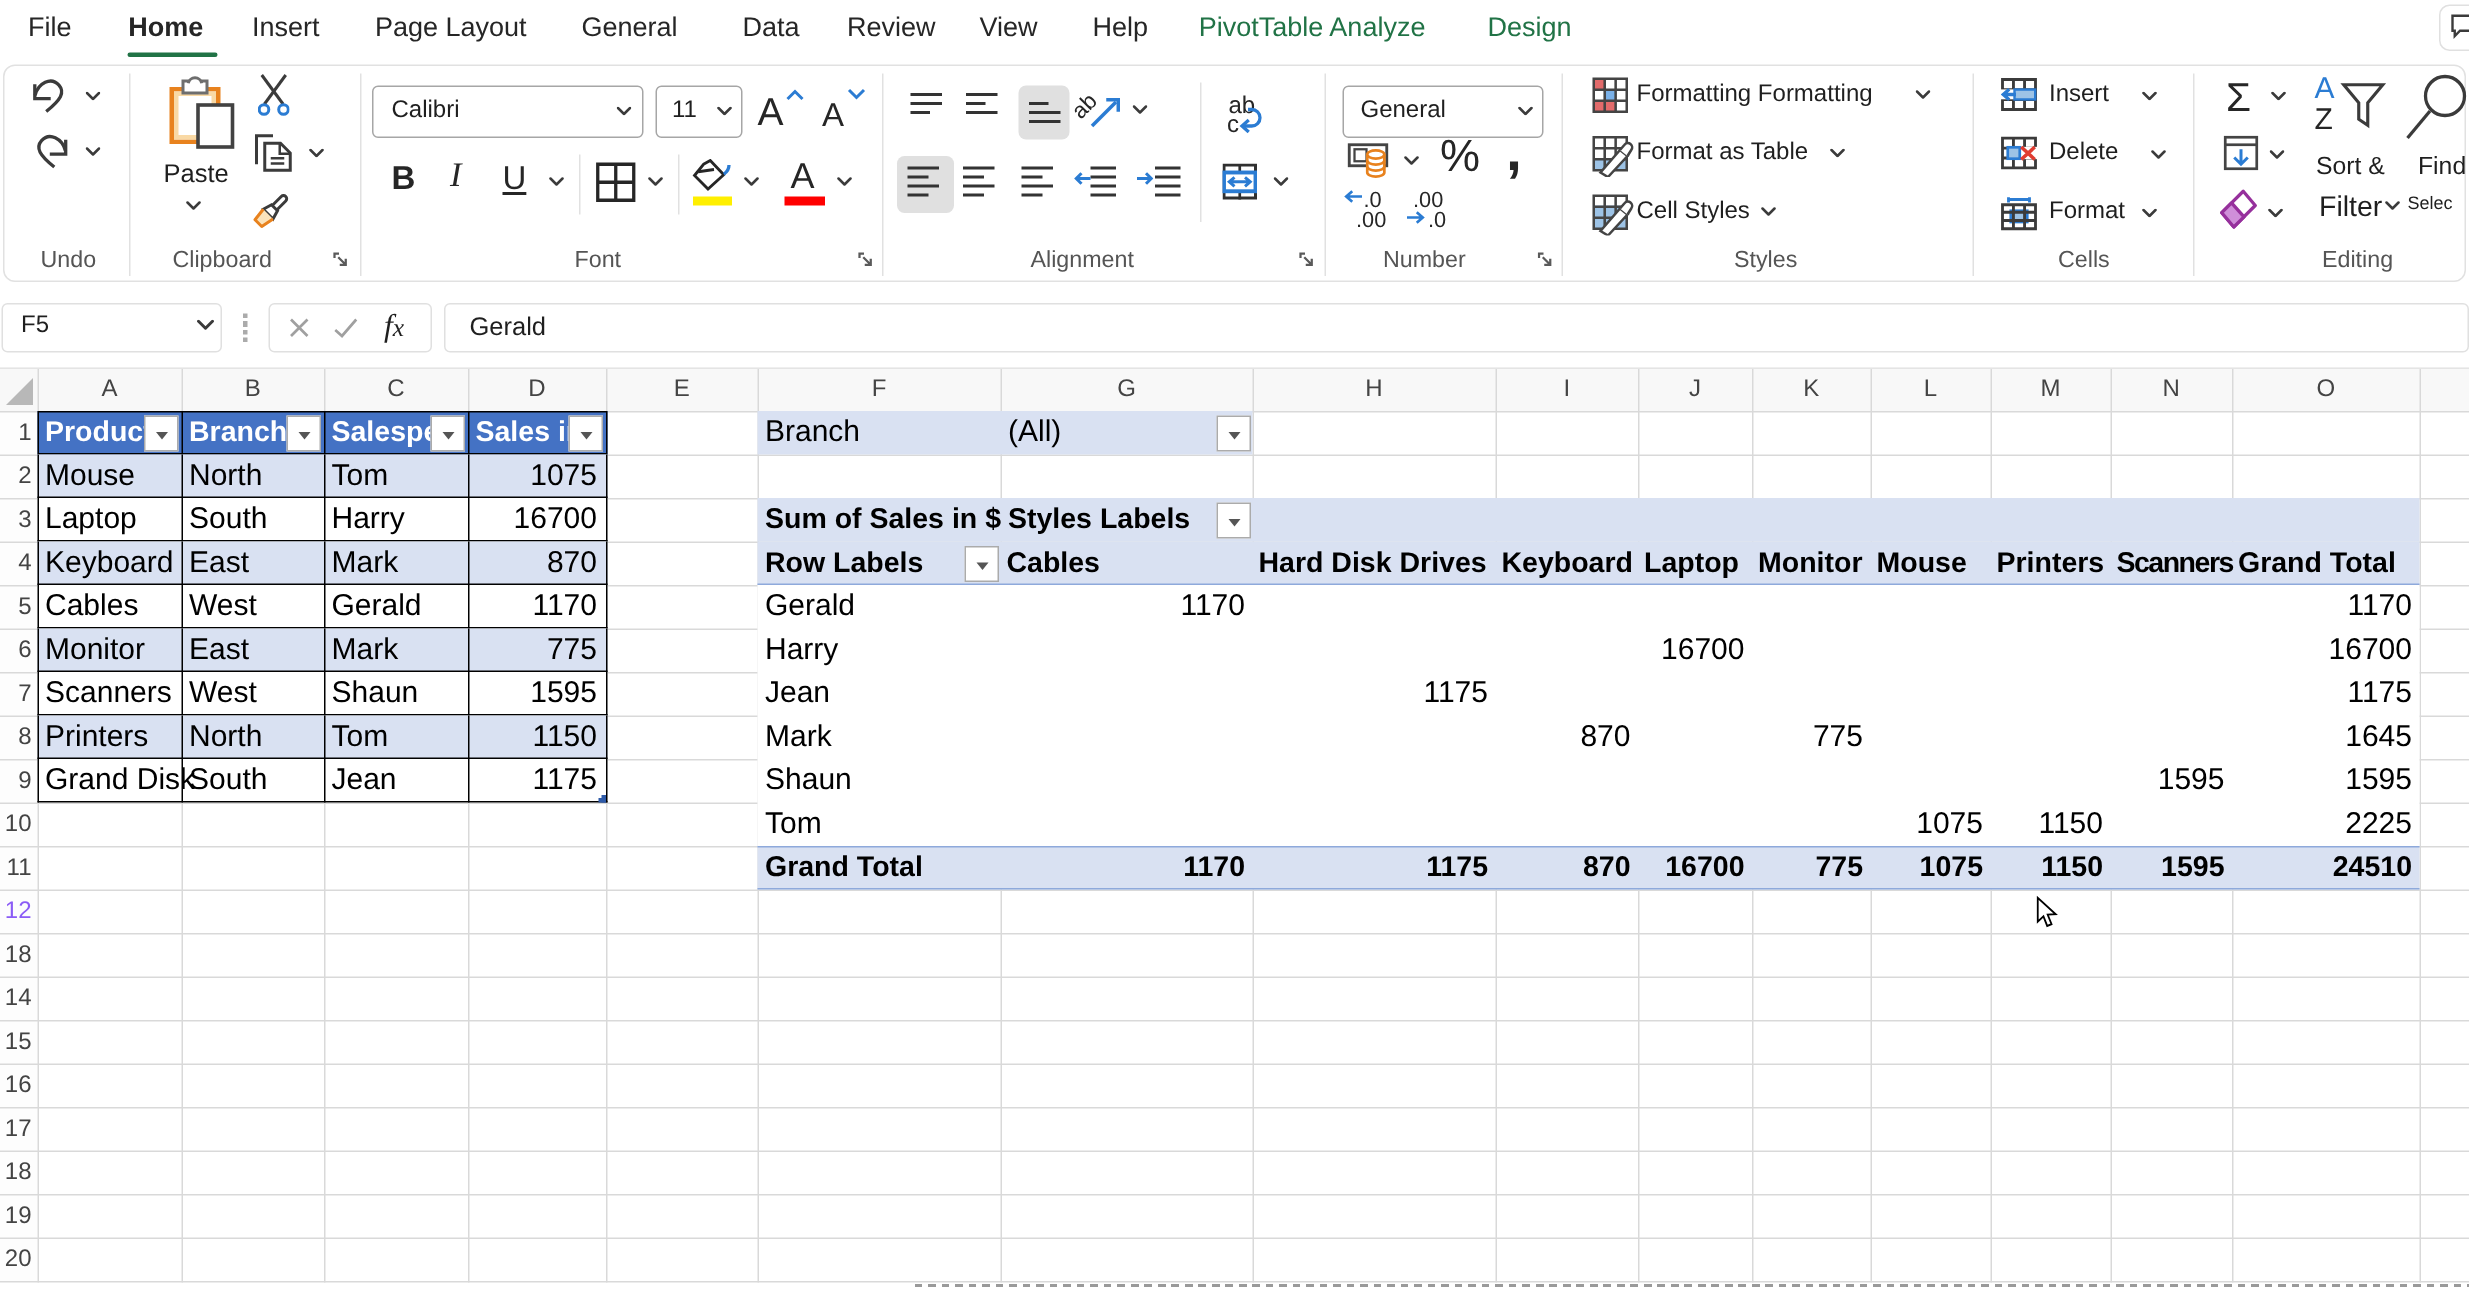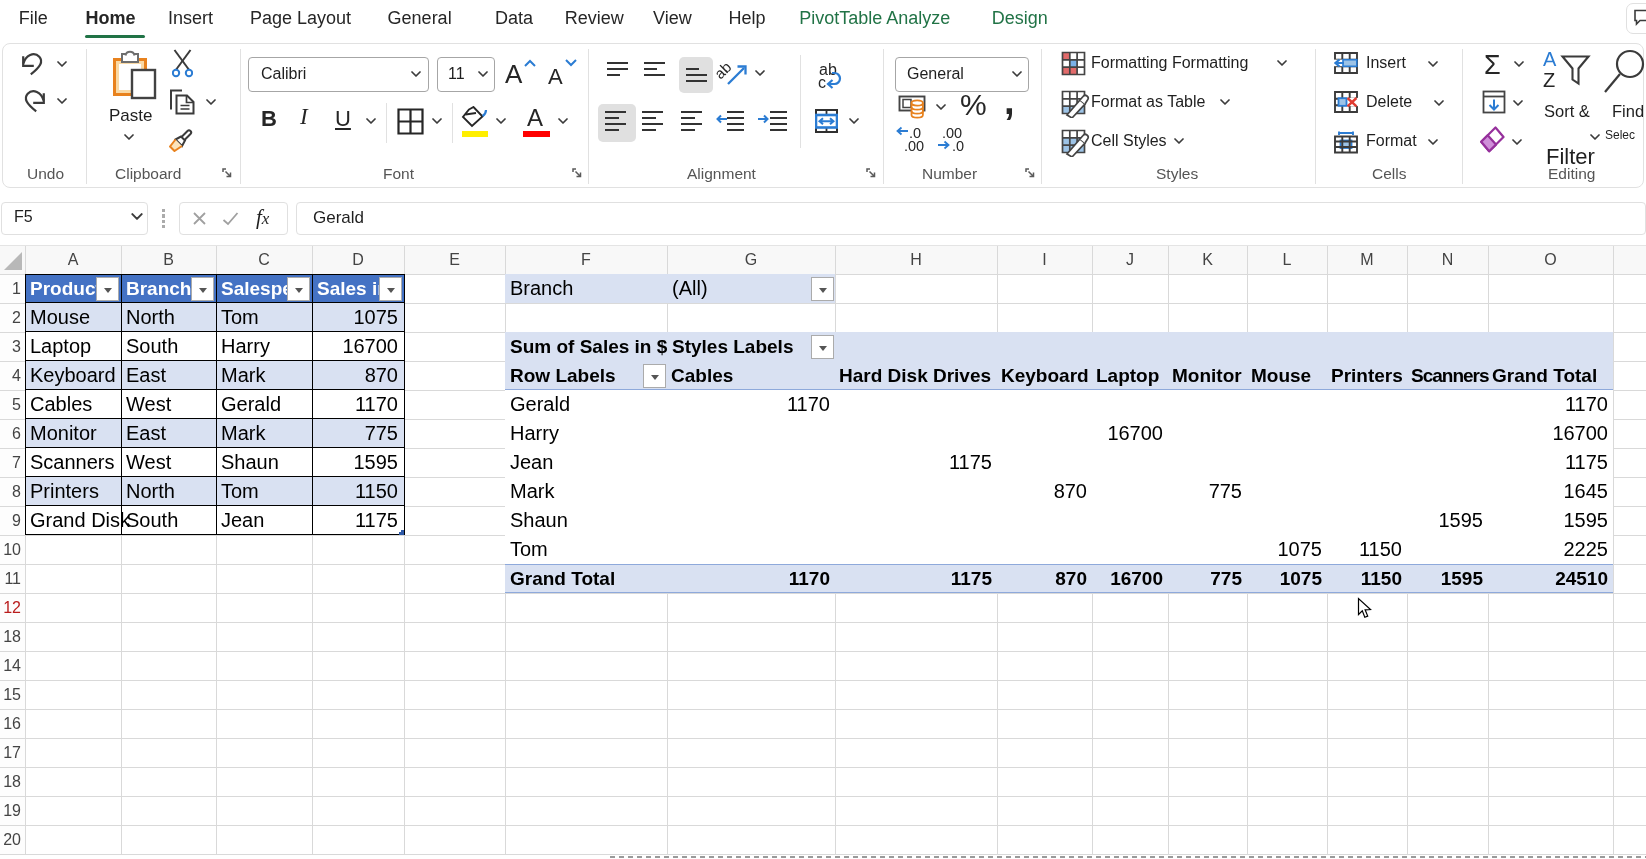--- a/index.html
+++ b/index.html
@@ -326,21 +326,21 @@
     </svg>
 <svg class="ic" style="left:1512px;top:139px;" width="10" height="6" viewBox="0 0 10 6">
       <path d="M1 1 L5 5 L9 1" fill="none" stroke="#3b3b3b" stroke-width="1.7" stroke-linecap="round" stroke-linejoin="round"></path>
     </svg>
 <div class="abs" style="left:1543px;top:48px;font-size:20px;color:#2b7cd3;">A</div>
 <div class="abs" style="left:1543px;top:69px;font-size:20px;color:#262626;">Z</div>
 <svg class="ic" style="left:1560px;top:54px;" width="31" height="33" viewBox="0 0 31 33">
 <path d="M2.5 2.5 H28.5 L18.5 14.5 V29.5 L12.5 25.5 V14.5 Z" fill="none" stroke="#3b3b3b" stroke-width="2.1"></path>
     </svg>
 <div class="btxt" style="left:1544px;top:102px;font-size:16.5px;">Sort &amp;</div>
-<div class="btxt" style="left:1546px;top:144px;font-size:22px;">Filter</div>
+<div class="btxt" style="left:1546px;top:128px;font-size:19px;">Filter</div>
 <svg class="ic" style="left:1590px;top:134px;" width="10" height="6" viewBox="0 0 10 6">
       <path d="M1 1 L5 5 L9 1" fill="none" stroke="#3b3b3b" stroke-width="1.7" stroke-linecap="round" stroke-linejoin="round"></path>
     </svg>
 <svg class="ic" style="left:1602px;top:47px;" width="44" height="50" viewBox="0 0 44 50">
 <circle cx="28" cy="17" r="13" fill="none" stroke="#3b3b3b" stroke-width="2.2"></circle>
 <path d="M18 27 L3 45" stroke="#3b3b3b" stroke-width="2.2"></path>
     </svg>
 <div class="btxt" style="left:1612px;top:102px;font-size:16.5px;">Find</div>
 <div class="btxt" style="left:1605px;top:128px;font-size:12px;">Selec</div>
 <div class="lbl" style="left:1548px;top:165px;">Editing</div>
@@ -386,21 +386,21 @@
 <div class="abs" style="left:0;top:303px;width:21px;height:29px;font-size:16px;color:#444;text-align:right;line-height:29px;">2</div>
 <div class="abs" style="left:0;top:332px;width:21px;height:29px;font-size:16px;color:#444;text-align:right;line-height:29px;">3</div>
 <div class="abs" style="left:0;top:361px;width:21px;height:29px;font-size:16px;color:#444;text-align:right;line-height:29px;">4</div>
 <div class="abs" style="left:0;top:390px;width:21px;height:29px;font-size:16px;color:#444;text-align:right;line-height:29px;">5</div>
 <div class="abs" style="left:0;top:419px;width:21px;height:29px;font-size:16px;color:#444;text-align:right;line-height:29px;">6</div>
 <div class="abs" style="left:0;top:448px;width:21px;height:29px;font-size:16px;color:#444;text-align:right;line-height:29px;">7</div>
 <div class="abs" style="left:0;top:477px;width:21px;height:29px;font-size:16px;color:#444;text-align:right;line-height:29px;">8</div>
 <div class="abs" style="left:0;top:506px;width:21px;height:29px;font-size:16px;color:#444;text-align:right;line-height:29px;">9</div>
 <div class="abs" style="left:0;top:535px;width:21px;height:29px;font-size:16px;color:#444;text-align:right;line-height:29px;">10</div>
 <div class="abs" style="left:0;top:564px;width:21px;height:29px;font-size:16px;color:#444;text-align:right;line-height:29px;">11</div>
-<div class="abs" style="left:0;top:593px;width:21px;height:29px;font-size:16px;color:#b91c1c;text-align:right;line-height:29px;">12</div>
+<div class="abs" style="left:0;top:593px;width:21px;height:29px;font-size:16px;color:#8b5cf6;text-align:right;line-height:29px;">12</div>
 <div class="abs" style="left:0;top:622px;width:21px;height:29px;font-size:16px;color:#444;text-align:right;line-height:29px;">18</div>
 <div class="abs" style="left:0;top:651px;width:21px;height:29px;font-size:16px;color:#444;text-align:right;line-height:29px;">14</div>
 <div class="abs" style="left:0;top:680px;width:21px;height:29px;font-size:16px;color:#444;text-align:right;line-height:29px;">15</div>
 <div class="abs" style="left:0;top:709px;width:21px;height:29px;font-size:16px;color:#444;text-align:right;line-height:29px;">16</div>
 <div class="abs" style="left:0;top:738px;width:21px;height:29px;font-size:16px;color:#444;text-align:right;line-height:29px;">17</div>
 <div class="abs" style="left:0;top:767px;width:21px;height:29px;font-size:16px;color:#444;text-align:right;line-height:29px;">18</div>
 <div class="abs" style="left:0;top:796px;width:21px;height:29px;font-size:16px;color:#444;text-align:right;line-height:29px;">19</div>
 <div class="abs" style="left:0;top:825px;width:21px;height:29px;font-size:16px;color:#444;text-align:right;line-height:29px;">20</div>
 <div class="gl-v" style="left:121px;top:246px;height:609px;"></div>
 <div class="gl-v" style="left:216px;top:246px;height:609px;"></div>

